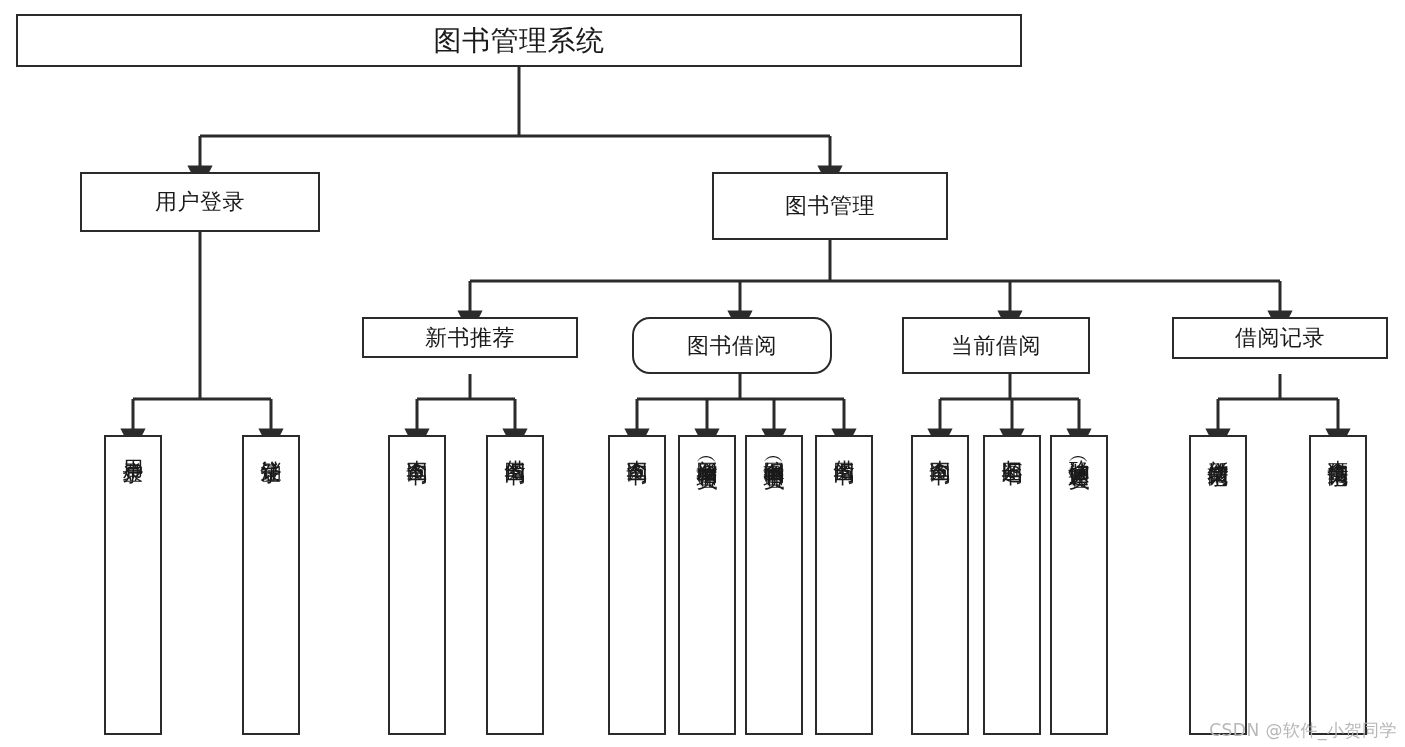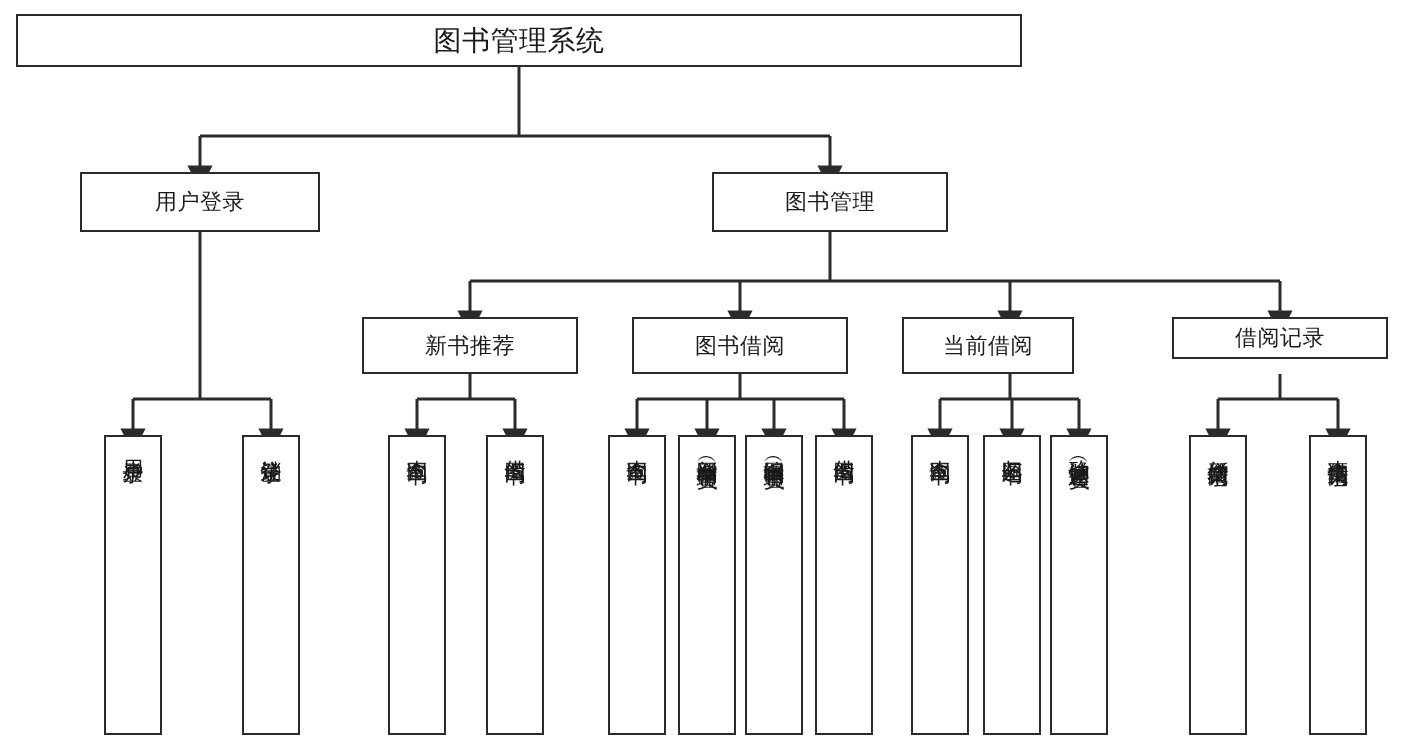--- a/index.html
+++ b/index.html
@@ -119,30 +119,30 @@
       </g>
   </svg>
 
   <div id="node-layer">
       <div class="node horizontal root" style="left: 16px; top: 14px; width: 1006px; height: 53px;">
         <span class="node-label">图书管理系统</span>
       </div>
       <div class="node horizontal level1" style="left: 80px; top: 172px; width: 240px; height: 60px;">
         <span class="node-label">用户登录</span>
       </div>
-      <div class="node horizontal level1" style="left: 712px; top: 172px; width: 236px; height: 60px;">
+      <div class="node horizontal level1" style="left: 712px; top: 172px; width: 236px; height: 68px;">
         <span class="node-label">图书管理</span>
       </div>
-      <div class="node horizontal level2" style="left: 362px; top: 317px; width: 216px; height: 57px;">
+      <div class="node horizontal level2" style="left: 362px; top: 317px; width: 216px; height: 41px;">
         <span class="node-label">新书推荐</span>
       </div>
-      <div class="node horizontal level2" style="left: 632px; top: 317px; width: 216px; height: 57px;">
+      <div class="node horizontal level2" style="left: 632px; top: 317px; width: 200px; height: 57px; border-radius: 18px;">
         <span class="node-label">图书借阅</span>
       </div>
-      <div class="node horizontal level2" style="left: 902px; top: 317px; width: 172px; height: 57px;">
+      <div class="node horizontal level2" style="left: 902px; top: 317px; width: 188px; height: 57px;">
         <span class="node-label">当前借阅</span>
       </div>
       <div class="node horizontal level2" style="left: 1172px; top: 317px; width: 216px; height: 42px;">
         <span class="node-label">借阅记录</span>
       </div>
       <div class="node vertical leaf" style="left: 104px; top: 435px; width: 58px; height: 300px;">
         <span class="node-label">用户登录</span>
       </div>
       <div class="node vertical leaf" style="left: 242px; top: 435px; width: 58px; height: 300px;">
         <span class="node-label">注销登录</span>
@@ -175,13 +175,14 @@
         <span class="node-label">确认归还（管理员）</span>
       </div>
       <div class="node vertical leaf" style="left: 1189px; top: 435px; width: 58px; height: 300px;">
         <span class="node-label">新增借阅记录</span>
       </div>
       <div class="node vertical leaf" style="left: 1309px; top: 435px; width: 58px; height: 300px;">
         <span class="node-label">查询借阅记录</span>
       </div>
     </div>
 
+  <div id="watermark">CSDN @软件_小贺同学</div>
 </div>
 
 </body></html>

